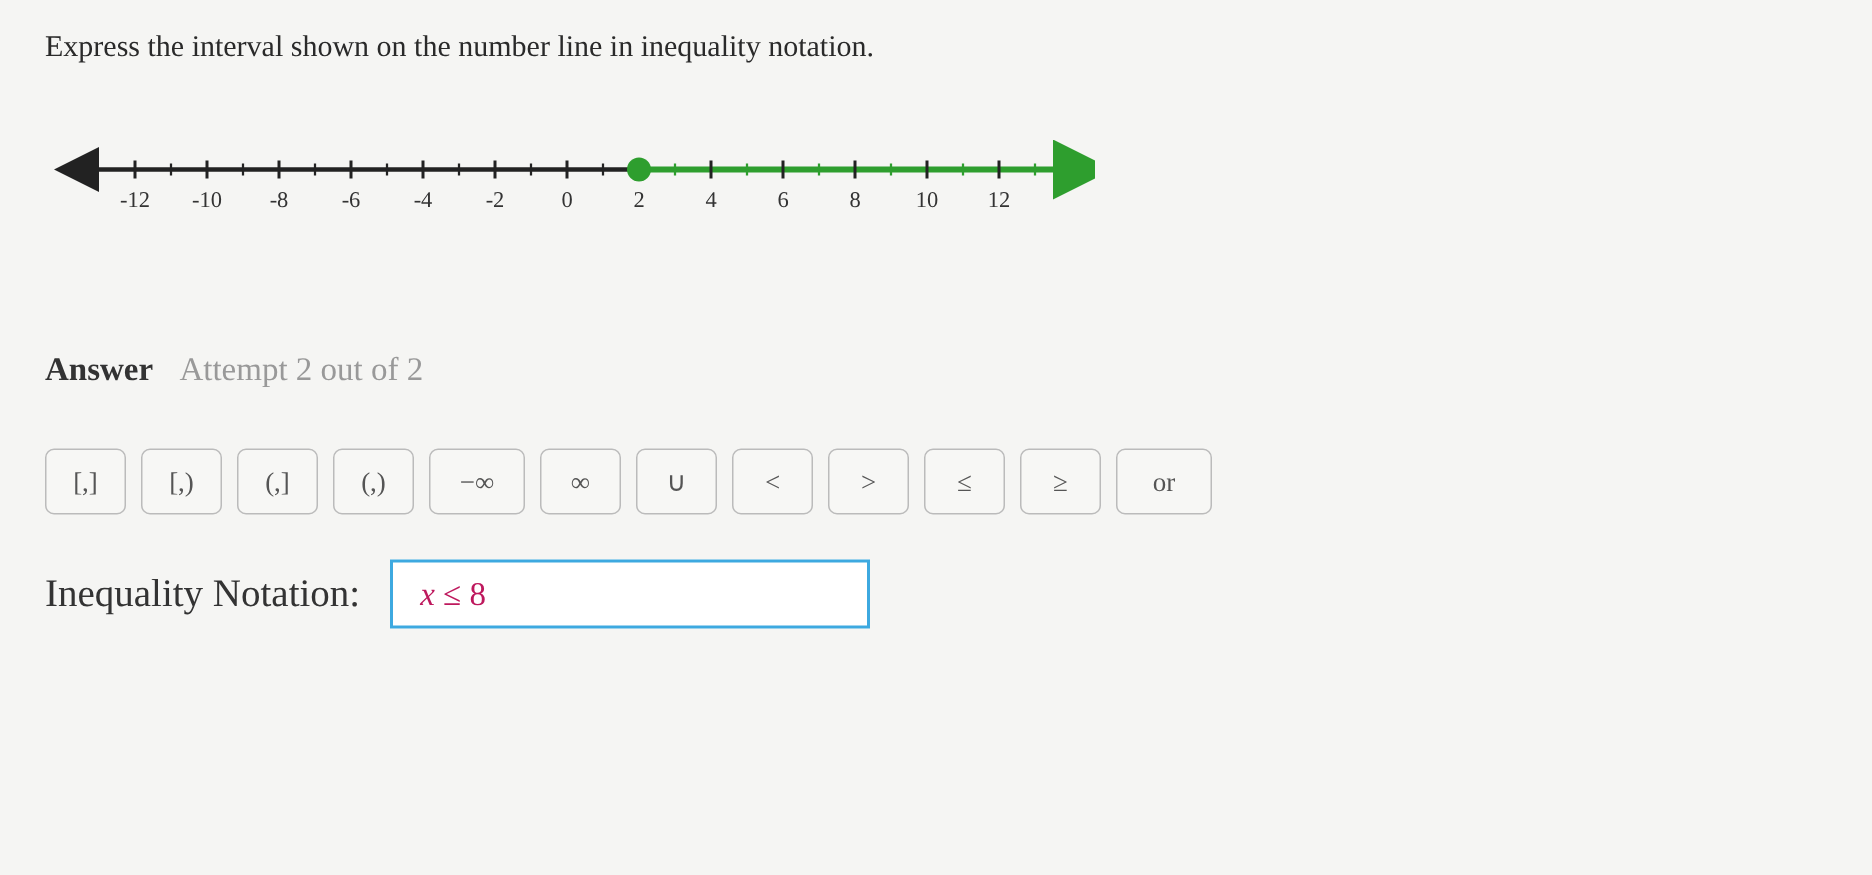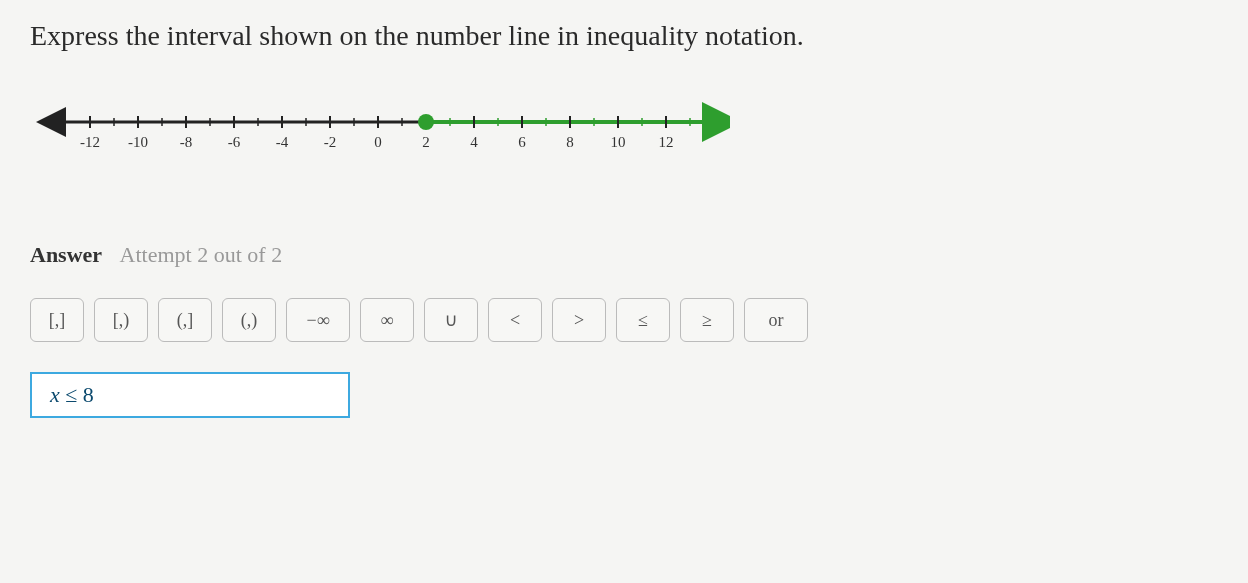--- a/index.html
+++ b/index.html
@@ -5,36 +5,36 @@
     * { box-sizing: border-box; margin: 0; padding: 0; }
     body {
       font-family: Georgia, 'Times New Roman', serif;
       background: #f5f5f3;
       width: 1248px;
       height: 583px;
       padding: 20px 30px;
       color: #333;
     }
     .question {
-      font-size: 28px;
+      font-size: 20px;
       color: #2a2a2a;
       margin-bottom: 40px;
       font-weight: 400;
     }
     .numberline-container {
       display: flex;
       justify-content: flex-start;
       margin-bottom: 70px;
     }
     .answer-section {
       margin-top: 60px;
     }
     .answer-header {
       font-size: 22px;
-      margin-bottom: 30px;
+      margin-bottom: 40px;
     }
     .answer-header .label { font-weight: bold; color: #333; }
     .answer-header .attempt { color: #999; font-weight: normal; margin-left: 12px; }
     .button-row {
       display: flex;
       gap: 10px;
       margin-bottom: 30px;
       align-items: center;
     }
     .sym-btn {
@@ -60,21 +60,21 @@
     .notation-label {
       font-size: 26px;
       color: #333;
     }
     .notation-input {
       border: 2px solid #3da9e0;
       background: #fff;
       padding: 8px 18px;
       font-size: 22px;
       font-family: Georgia, serif;
-      color: #0c4a6e;
+      color: #be185d;
       min-width: 320px;
       height: 46px;
       font-style: italic;
     }
     .notation-input span { font-style: normal; }
   </style>
 </head>
 <body>
 
 <div class="question">Express the interval shown on the number line in inequality notation.</div>
@@ -182,19 +182,20 @@
     <div class="sym-btn">∞</div>
     <div class="sym-btn">∪</div>
     <div class="sym-btn">&lt;</div>
     <div class="sym-btn">&gt;</div>
     <div class="sym-btn">≤</div>
     <div class="sym-btn">≥</div>
     <div class="sym-btn wide">or</div>
   </div>
 
   <div class="notation-row">
+    <div class="notation-label">Inequality Notation:</div>
     <div class="notation-input">
       <span style="font-style:italic">x</span>
       <span>≤</span>
       <span>8</span>
     </div>
   </div>
 </div>
 
 </body></html>

